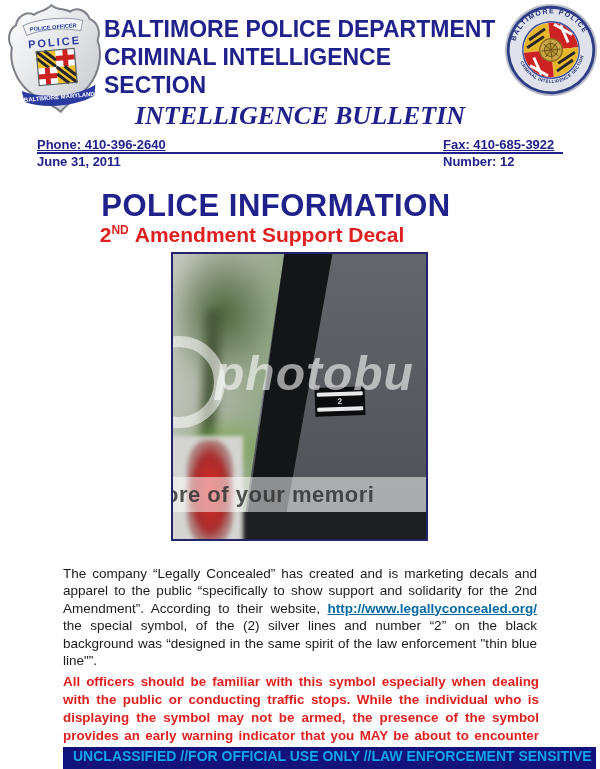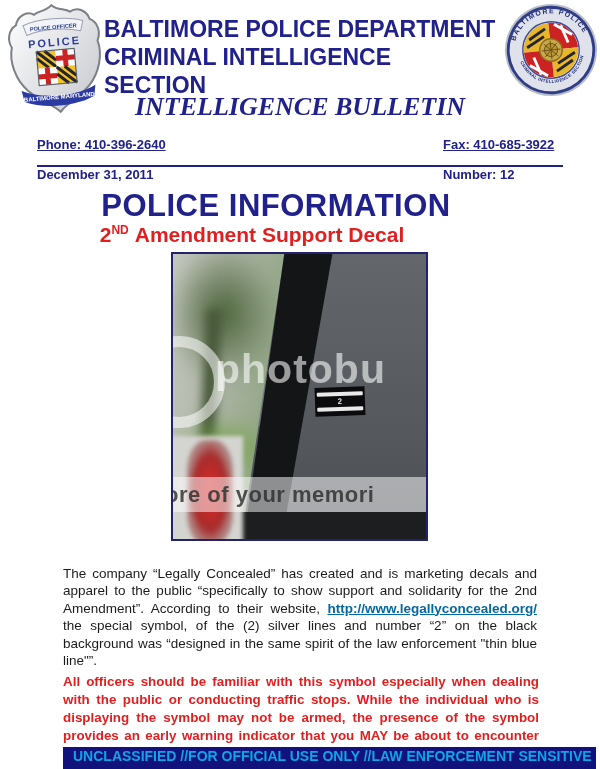--- a/index.html
+++ b/index.html
@@ -9,28 +9,28 @@
   }
 
   
   .badge-wrap { position:absolute; left:6px; top:2px; width:100px; height:114px; transform:rotate(-5deg); }
   .seal-wrap  { position:absolute; left:504px; top:3px; width:94px; height:94px; transform:rotate(-6deg); }
   .dept-title {
     position:absolute; left:104px; top:15px; width:392px; text-align:left;
     color:#21218c; font-weight:bold; font-size:23px; line-height:28px; letter-spacing:0px;
   }
   .bulletin-title {
-    position:absolute; left:0; top:92px; width:600px; text-align:center;
+    position:absolute; left:0; top:101px; width:600px; text-align:center;
     font-family:"Liberation Serif", serif; font-style:italic; font-weight:bold;
     font-size:26px; color:#21218c;
   }
 
   .info-block { position:absolute; left:37px; top:137px; width:526px; color:#21218c; font-size:13px; font-weight:bold; }
   .info-row { display:flex; justify-content:space-between; }
-  .info-row.top { border-bottom:2px solid #21218c; padding-bottom:13px;align-items:flex-end; }
+  .info-row.top { border-bottom:2px solid #21218c; padding-bottom:0px;align-items:flex-end; }
   .info-row.top span { text-decoration:underline; }
   .info-right { width:120px; text-align:left; }
 
   
   .police-info {
     position:absolute; left:0; top:188px; width:552px; text-align:center;
     color:#21218c; font-weight:bold; font-size:31px; letter-spacing:0.5px;
   }
   .decal-subtitle {
     position:absolute; left:0; top:223px; width:504px; text-align:center;
@@ -59,22 +59,22 @@
   .ph-whitecar { left:-4px; top:182px; width:74px; height:110px; background:#d4d5d1; filter:blur(2px); }
   .ph-taillight { left:14px; top:186px; width:46px; height:105px; border-radius:40% / 30%;
     background:radial-gradient(closest-side, rgba(225,35,35,0.98), rgba(160,15,15,0.85) 70%, rgba(120,10,10,0.4)); filter:blur(2px); }
   .ph-decal { left:142px; top:133px; width:50px; height:29px; background:#0b0b0d; transform:rotate(-2deg); }
   .ph-decal span { position:absolute; }
   .decal-line { left:2px; width:46px; height:4px; background:#e9e9e9; border-radius:1px; }
   .decal-line.top { top:5px; } .decal-line.bot { top:20px; }
   .decal-num { left:0; top:10px; width:50px; text-align:center; color:#dddddd; font-size:8px; line-height:9px; font-weight:bold; }
   .ph-wm-circle { left:-40px; top:82px; width:70px; height:70px; border-radius:50%;
     border:11px solid rgba(255,255,255,0.55); }
-  .ph-wm-text { left:42px; top:92px; font-size:41px; font-weight:bold; letter-spacing:1px;
-    color:rgba(255,255,255,0.58); white-space:nowrap; }
+  .ph-wm-text { left:42px; top:92px; font-size:48px; font-weight:bold; letter-spacing:1px;
+    color:rgba(255,255,255,0.58); white-space:nowrap;font-style:italic; }
   .ph-wm-band { left:0; top:223px; width:253px; height:35px; background:rgba(255,255,255,0.52); }
   .ph-wm-band span { position:absolute; left:-8px; top:5px; font-size:22px; font-weight:bold;
     color:rgba(45,45,45,0.82); white-space:nowrap; letter-spacing:0.5px; }
 
   
   .para1 {
     position:absolute; left:63px; top:551px; width:474px; text-align:justify;
     font-size:13.5px; line-height:17.5px; color:#1b1b1b;
   }
   .para1 a { color:#0369a1; font-weight:bold; text-decoration:underline; }
@@ -162,21 +162,21 @@
   </div>
 
   <div class="bulletin-title">INTELLIGENCE BULLETIN</div>
 
   <div class="info-block">
     <div class="info-row top">
       <span>Phone: 410-396-2640</span>
       <span class="info-right">Fax: 410-685-3922</span>
     </div>
     <div class="info-row">
-      <span>December 31, 2011</span>
+      <span>June 31, 2011</span>
       <span class="info-right">Number: 12</span>
     </div>
   </div>
 
   <div class="police-info">POLICE INFORMATION</div>
   <div class="decal-subtitle">
     <span>2</span><sup>ND</sup><span class="rest">Amendment Support Decal</span>
   </div>
 
   <div class="photo">

